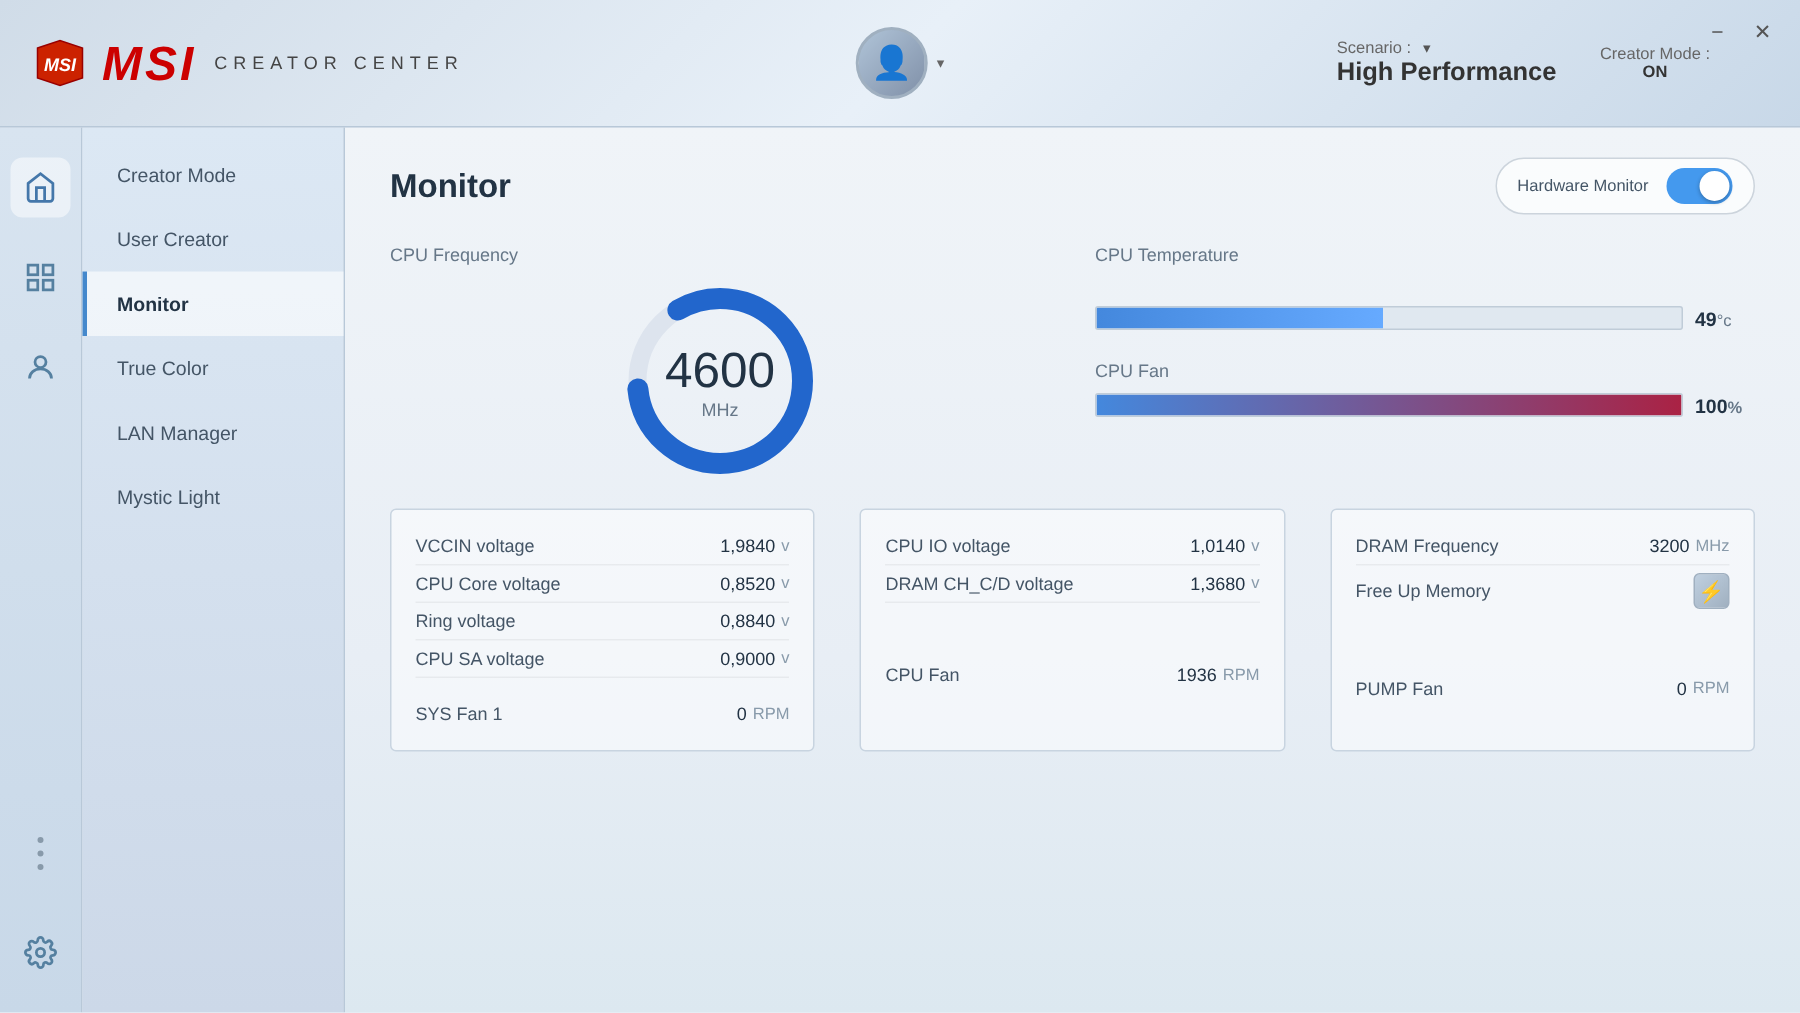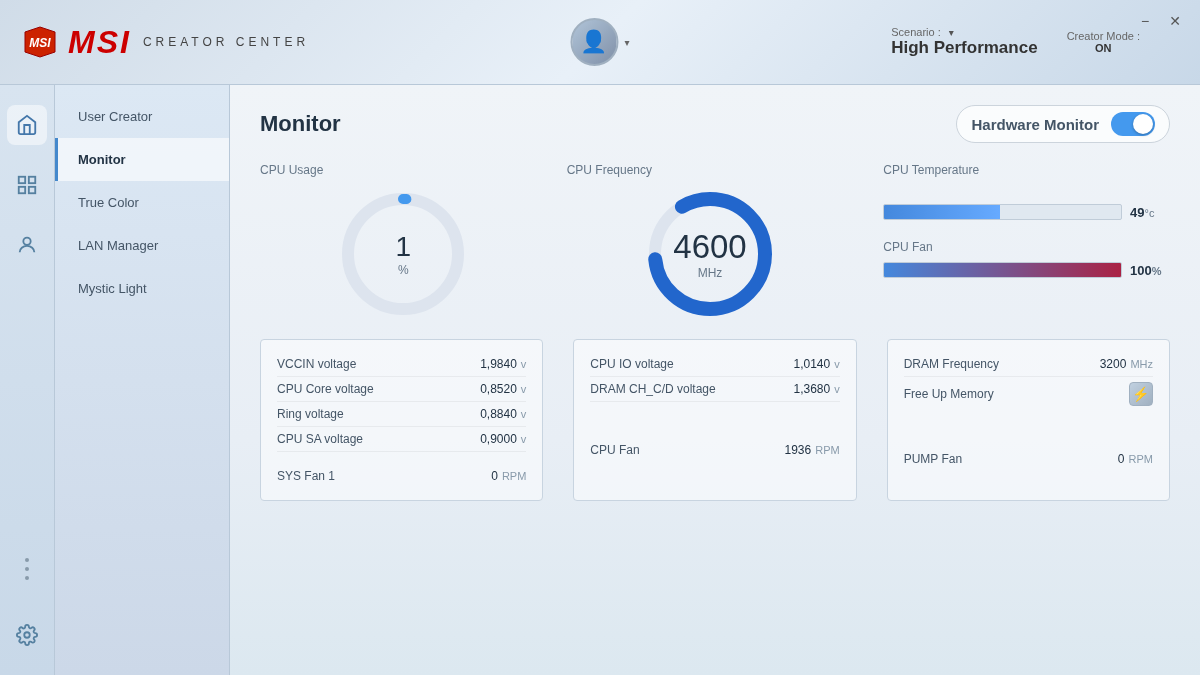--- a/index.html
+++ b/index.html
@@ -174,21 +174,21 @@
     }
     .hardware-monitor-toggle {
       display: flex;
       align-items: center;
       gap: 12px;
       background: rgba(255,255,255,0.7);
       border: 1px solid #ccd4dc;
       border-radius: 24px;
       padding: 6px 14px;
     }
-    .hw-label { font-size: 15px; color: #445566; font-weight: 700; }
+    .hw-label { font-size: 11px; color: #445566; font-weight: 400; }
     .toggle-switch {
       width: 44px;
       height: 24px;
       background: #4499ee;
       border-radius: 12px;
       position: relative;
       cursor: pointer;
     }
     .toggle-knob {
       width: 20px;
@@ -437,20 +437,23 @@
     <div class="sidebar-icon-btn" style="margin-top:10px;">
       <svg width="22" height="22" viewBox="0 0 24 24" fill="none" stroke="#5580a0" stroke-width="2">
         <circle cx="12" cy="12" r="3"></circle>
         <path d="M19.4 15a1.65 1.65 0 00.33 1.82l.06.06a2 2 0 010 2.83 2 2 0 01-2.83 0l-.06-.06a1.65 1.65 0 00-1.82-.33 1.65 1.65 0 00-1 1.51V21a2 2 0 01-4 0v-.09A1.65 1.65 0 009 19.4a1.65 1.65 0 00-1.82.33l-.06.06a2 2 0 01-2.83-2.83l.06-.06A1.65 1.65 0 004.68 15a1.65 1.65 0 00-1.51-1H3a2 2 0 010-4h.09A1.65 1.65 0 004.6 9a1.65 1.65 0 00-.33-1.82l-.06-.06a2 2 0 012.83-2.83l.06.06A1.65 1.65 0 009 4.68a1.65 1.65 0 001-1.51V3a2 2 0 014 0v.09a1.65 1.65 0 001 1.51 1.65 1.65 0 001.82-.33l.06-.06a2 2 0 012.83 2.83l-.06.06A1.65 1.65 0 0019.4 9a1.65 1.65 0 001.51 1H21a2 2 0 010 4h-.09a1.65 1.65 0 00-1.51 1z"></path>
       </svg>
     </div>
   </div>
 
   <div class="sidebar-nav">
     <div class="nav-item">
+      <span>Creator Mode</span>
+    </div>
+    <div class="nav-item">
       <span>User Creator</span>
     </div>
     <div class="nav-item active">
       <span>Monitor</span>
     </div>
     <div class="nav-item">
       <span>True Color</span>
     </div>
     <div class="nav-item">
       <span>LAN Manager</span>
@@ -467,35 +470,20 @@
       <div class="hardware-monitor-toggle">
         <span class="hw-label">Hardware Monitor</span>
         <div class="toggle-switch">
           <div class="toggle-knob"></div>
         </div>
       </div>
     </div>
 
     <div class="gauges-row">
 
-      <div class="gauge-section">
-        <div class="gauge-title">CPU Usage</div>
-        <div class="gauge-center">
-          <div class="ring-gauge">
-            <svg viewBox="0 0 130 130">
-              <circle cx="65" cy="65" r="55" fill="none" stroke="#dde4ee" stroke-width="12"></circle>
-              <circle cx="65" cy="65" r="55" fill="none" stroke="#4499ee" stroke-width="10" stroke-dasharray="3.455751918948773 342.1194399759285" stroke-dashoffset="0" stroke-linecap="round"></circle>
-            </svg>
-            <div class="gauge-text">
-              <span class="gauge-value">1</span>
-              <span class="gauge-unit">%</span>
-            </div>
-          </div>
-        </div>
-      </div>
 
       <div class="gauge-section">
         <div class="gauge-title">CPU Frequency</div>
         <div class="gauge-center">
           <div class="ring-gauge">
             <svg viewBox="0 0 130 130">
               <circle cx="65" cy="65" r="55" fill="none" stroke="#dde4ee" stroke-width="12"></circle>
               <circle cx="65" cy="65" r="55" fill="none" stroke="#2266cc" stroke-width="14" stroke-dasharray="283.3716573537993 62.20353454107794" stroke-dashoffset="30" stroke-linecap="round"></circle>
             </svg>
             <div class="gauge-text">

